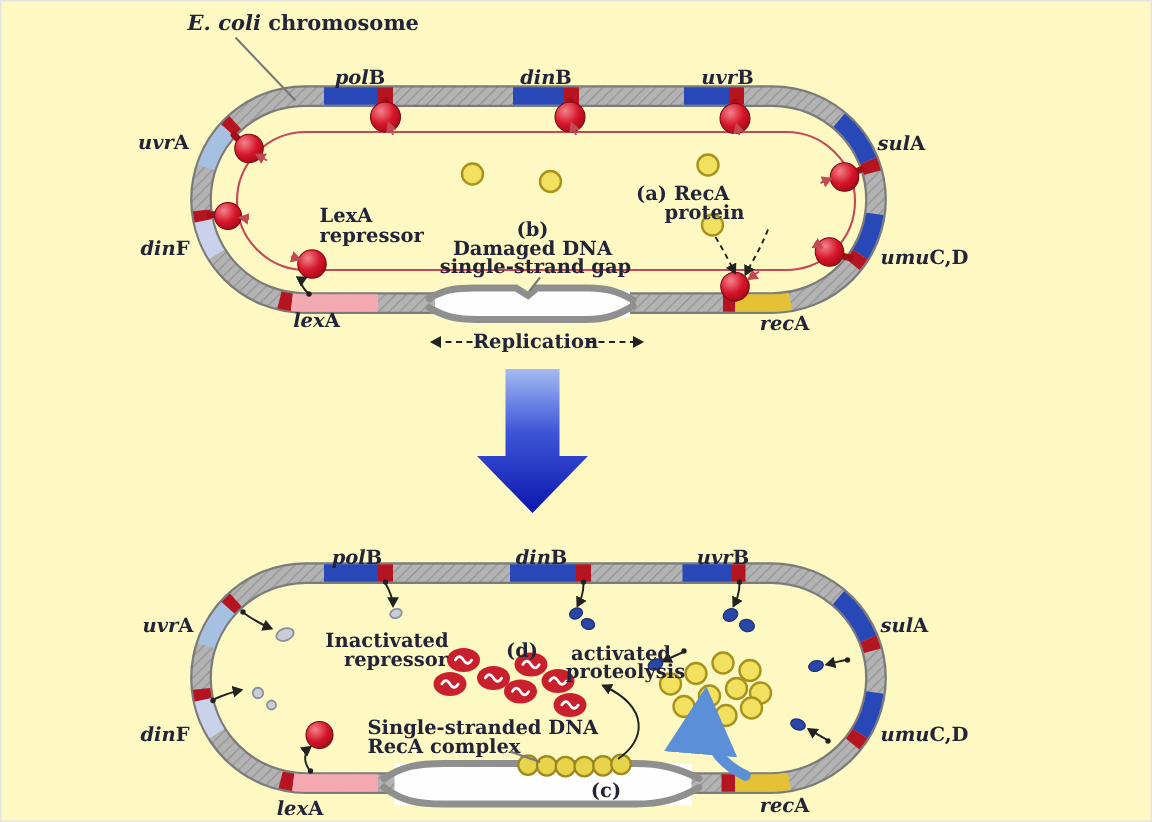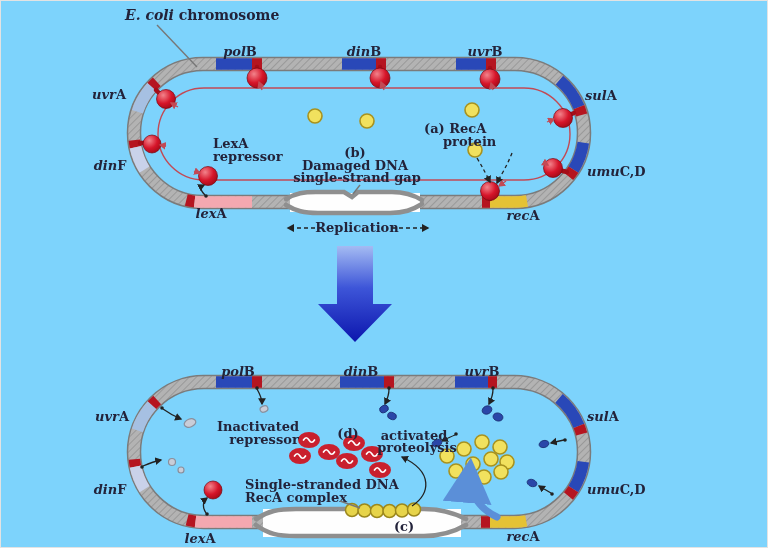--- a/index.html
+++ b/index.html
@@ -1,16 +1,16 @@
 <!DOCTYPE html>
 <html style="--blue: #2948b8; --lightblue: #a6c0e2; --lavender: #c9d2ea; --pink: #f4a8b0; --recayellow: #e5c235; --opred: #b51520; --loopred: #c24a55; --spherered: #d6152a; --protyellow: #f1e15e; --blobred: #c9202e; --blobblue: #2a46a8; --swoosh: #5b8fd8; --bigarrow_light: #a9c0f4; --bigarrow_dark: #0c16ae; --ring_gray: #b3b3b3;"><head>
 <meta charset="utf-8">
 <style>
   html,body{margin:0;padding:0;background:#ffffff;}
-  .stage{position:relative;width:768px;height:548px;background:#7dd3fc;overflow:hidden;
+  .stage{position:relative;width:768px;height:548px;background:#fef9c3;overflow:hidden;
          font-family:"DejaVu Serif", serif; box-shadow:inset 0 0 0 1px #e3e3e3;}
   svg{display:block}
   
   .ringEdge{fill:none;stroke:#7b7b7b;stroke-width:14.5;}
   .ringHatch{fill:none;stroke:url(#hatch);stroke-width:11.5;}
   .seg{fill:none;stroke-width:11.6;stroke-linecap:butt;}
   .seg-blue{stroke:var(--blue,#2948b8);}
   .seg-lblue{stroke:var(--lightblue,#a6c0e2);}
   .seg-lav{stroke:var(--lavender,#c9d2ea);}
   .seg-pink{stroke:var(--pink,#f4a8b0);}

